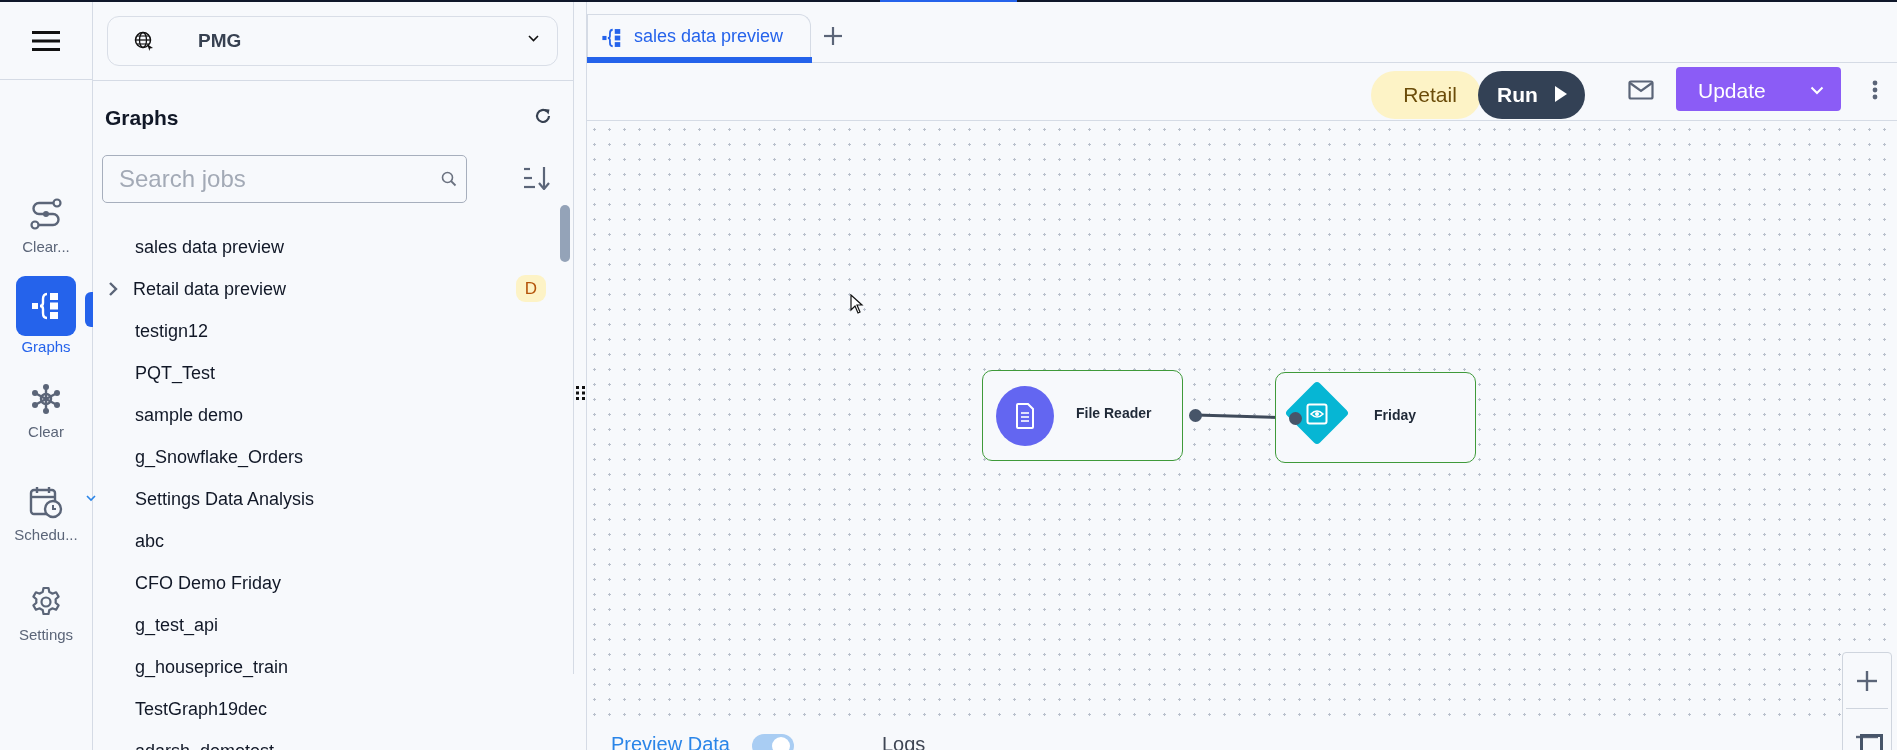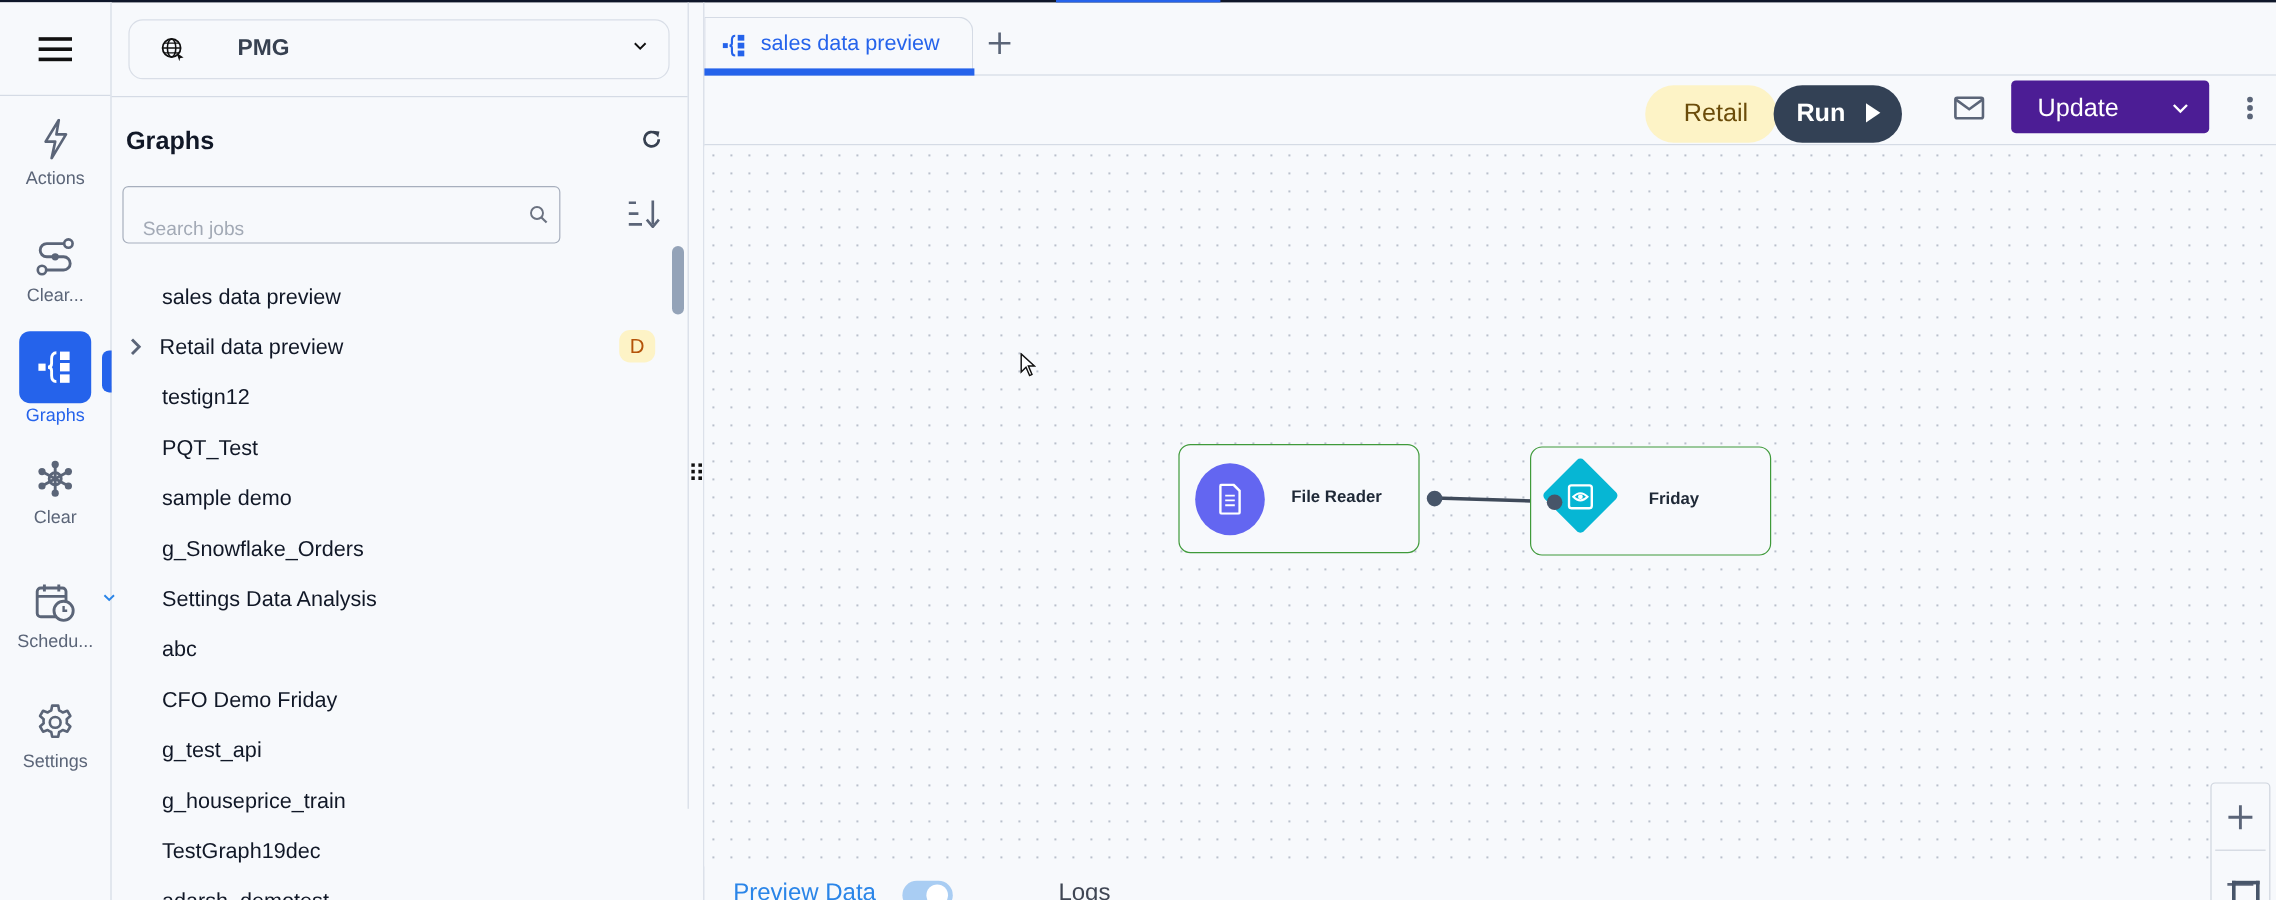--- a/index.html
+++ b/index.html
@@ -20,21 +20,21 @@
   
   .panel { position: absolute; left: 93px; top: 2px; width: 481px; height: 672px; border-right: 1px solid #d5dbe5; }
   .ws { position: absolute; left: 14px; top: 14px; width: 451px; height: 50px; border: 1px solid #d9dee7; border-radius: 12px; display: flex; align-items: center; }
   .ws .globe { position: absolute; left: 26px; top: 14px; }
   .ws .name { position: absolute; left: 90px; top: 13px; font-size: 19px; font-weight: bold; color: #374151; }
   .ws .chev { position: absolute; right: 18px; top: 18px; }
   .panel .sep { position: absolute; left: 0; top: 78px; width: 480px; height: 1px; background: #d5dbe5; }
   .panel .title { position: absolute; left: 12px; top: 104px; font-size: 21px; font-weight: bold; color: #111827; }
   .panel .refresh { position: absolute; left: 440px; top: 104px; cursor: pointer; }
   .search { position: absolute; left: 9px; top: 153px; width: 365px; height: 48px; border: 1px solid #a7afbd; border-radius: 5px; background: #f7f9fc; }
-  .search input { position: absolute; left: 0; top: 13px; width: 330px; height: 46px; border: none; background: transparent; padding-left: 16px; font-size: 16px; font-family: "Liberation Sans", sans-serif; color: #701a75; outline: none; }
+  .search input { position: absolute; left: 0; top: 0; width: 330px; height: 46px; border: none; background: transparent; padding-left: 16px; font-size: 24px; font-family: "Liberation Sans", sans-serif; color: #701a75; outline: none; }
   .search input::placeholder { color: #a3aab6; }
   .search .sicon { position: absolute; right: 8px; top: 14px; }
   .sort { position: absolute; left: 430px; top: 164px; cursor: pointer; }
   .list { position: absolute; left: 0; top: 225px; width: 460px; }
   .list .row { position: absolute; left: 0; width: 460px; height: 40px; display: flex; align-items: center; cursor: pointer; }
   .list .row .txt { position: absolute; left: 42px; font-size: 18px; color: #111827; white-space: nowrap; }
   .list .row .caret { position: absolute; left: 15px; top: 12px; }
   .list .row .badge { position: absolute; left: 423px; top: 6px; width: 30px; height: 27px; border-radius: 9px; background: #fdf3c6; color: #b45309; font-size: 17px; display: flex; align-items: center; justify-content: center; }
   .scroll { position: absolute; left: 467px; top: 203px; width: 10px; height: 57px; background: #94a3b8; border-radius: 6px; }
 
@@ -49,21 +49,21 @@
   .tab .ticon { position: absolute; left: 13px; top: 12px; }
   .tab .tlabel { position: absolute; left: 46px; top: 11px; font-size: 18px; color: #2563eb; white-space: nowrap; }
   .tab .underline { position: absolute; left: -1px; bottom: 0; width: 225px; height: 6px; background: #2563eb; }
   .addtab { position: absolute; left: 236px; top: 24px; cursor: pointer; }
 
   .toolbar { position: absolute; left: 0; top: 61px; width: 1310px; height: 58px; border-bottom: 1px solid #d5dbe5; }
   .btn-clear { position: absolute; left: 784px; top: 8px; width: 110px; height: 48px; border-radius: 24px; background: #fdf3c6; color: #6b4c0a; font-size: 21px; display: flex; align-items: center; justify-content: center; cursor: pointer; padding-left: 8px; }
   .btn-run { position: absolute; left: 891px; top: 8px; width: 107px; height: 48px; border-radius: 24px; background: #334155; color: #ffffff; font-size: 21px; font-weight: bold; display: flex; align-items: center; padding-left: 19px; cursor: pointer; }
   .btn-run .play { position: absolute; left: 76px; top: 14px; }
   .mail { position: absolute; left: 1041px; top: 17px; cursor: pointer; }
-  .btn-update { position: absolute; left: 1089px; top: 4px; width: 165px; height: 44px; border-radius: 4px; background: #4c1d95; color: #ffffff; font-size: 21px; display: flex; align-items: center; cursor: pointer; }
+  .btn-update { position: absolute; left: 1089px; top: 4px; width: 165px; height: 44px; border-radius: 4px; background: #8b5cf6; color: #ffffff; font-size: 21px; display: flex; align-items: center; cursor: pointer; }
   .btn-update .ulabel { position: absolute; left: 22px; top: 12px; }
   .btn-update .uchev { position: absolute; left: 134px; top: 19px; }
   .kebab { position: absolute; left: 1285px; top: 17px; cursor: pointer; }
 
   .canvas { position: absolute; left: 0; top: 120px; width: 1310px; height: 600px;
     background-color: #f7f9fc;
     background-image: radial-gradient(circle, #b9c0cc 1px, transparent 1.2px);
     background-size: 15px 15px; background-position: 0px 0px; }
   .node { position: absolute; height: 91px; width: 201px; border: 1.5px solid #3f9a3a; border-radius: 10px; background: #f7f9fc; cursor: pointer; }
   .node .nlabel { position: absolute; font-size: 14px; font-weight: bold; color: #1f2937; white-space: nowrap; }
@@ -95,28 +95,20 @@
 
 <div class="rail">
   <div class="hamb">
     <svg width="28" height="22" viewBox="0 0 28 22">
         <rect x="0" y="1" width="28" height="3" fill="#111"></rect>
         <rect x="0" y="9.5" width="28" height="3" fill="#111"></rect>
         <rect x="0" y="18" width="28" height="3" fill="#111"></rect>
       </svg>
   </div>
 
-  <div class="nav-item" style="top:92px">
-    <div class="ic" style="height:44px">
-      <svg width="22" height="34" viewBox="0 0 22 34">
-          <path d="M14 1 L3 19 L11 19 L8 33 L20 13 L12 13 Z" fill="none" stroke="#5b6578" stroke-width="2.2" stroke-linejoin="round"></path>
-        </svg>
-    </div>
-    <span class="lbl">Actions</span>
-  </div>
 
   <div class="nav-item" style="top:190px">
     <div class="ic" style="height:44px">
       <svg width="34" height="32" viewBox="0 0 34 32">
           <circle cx="28" cy="5" r="3.5" fill="none" stroke="#5b6578" stroke-width="2.2"></circle>
           <circle cx="6" cy="27" r="3.5" fill="none" stroke="#5b6578" stroke-width="2.2"></circle>
           <circle cx="17" cy="16" r="3" fill="#5b6578"></circle>
           <path d="M24 5 H10 a5.5 5.5 0 0 0 0 11 H24 a5.5 5.5 0 0 1 0 11 H10" fill="none" stroke="#5b6578" stroke-width="2.4"></path>
         </svg>
     </div>

